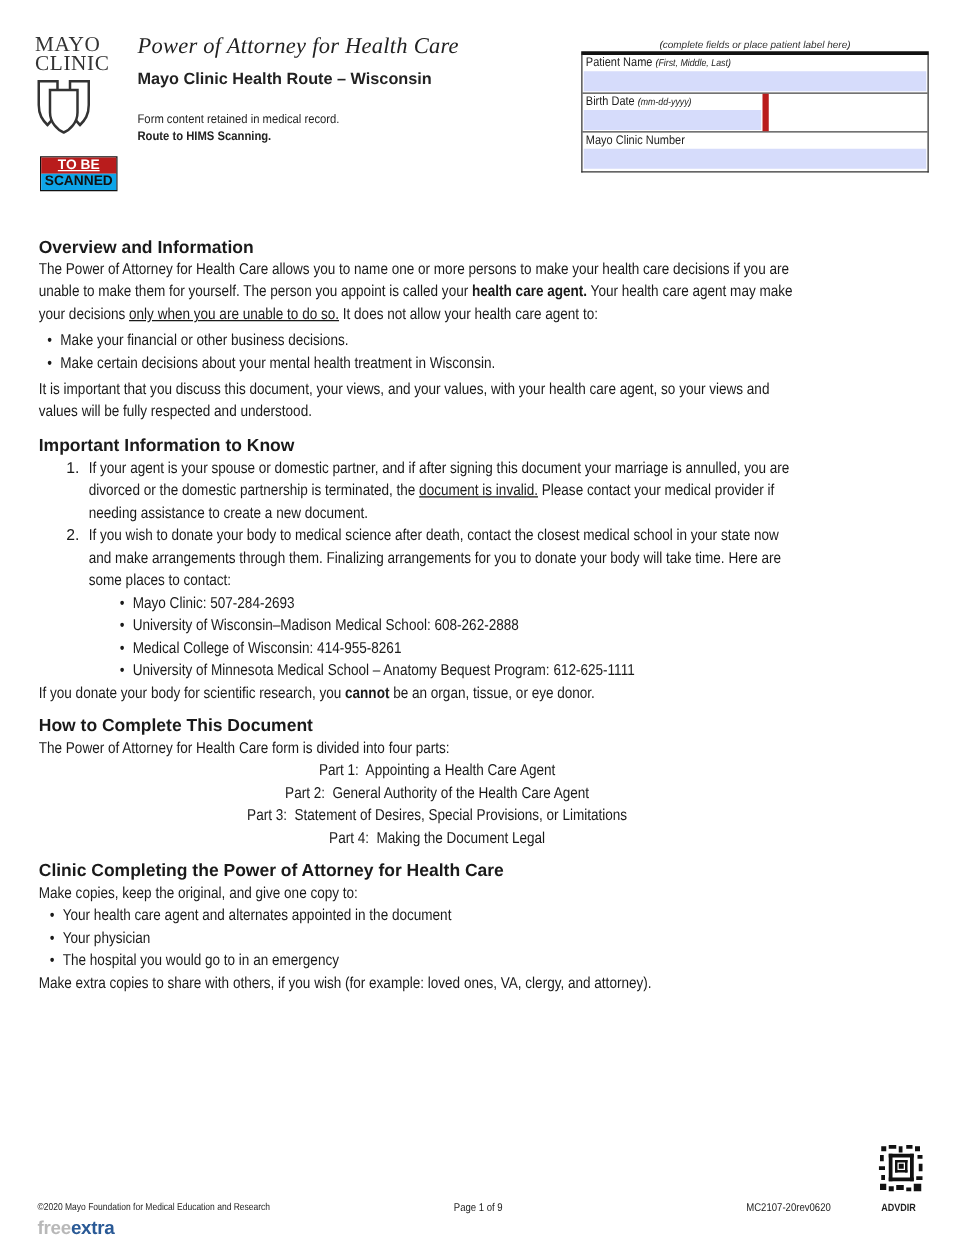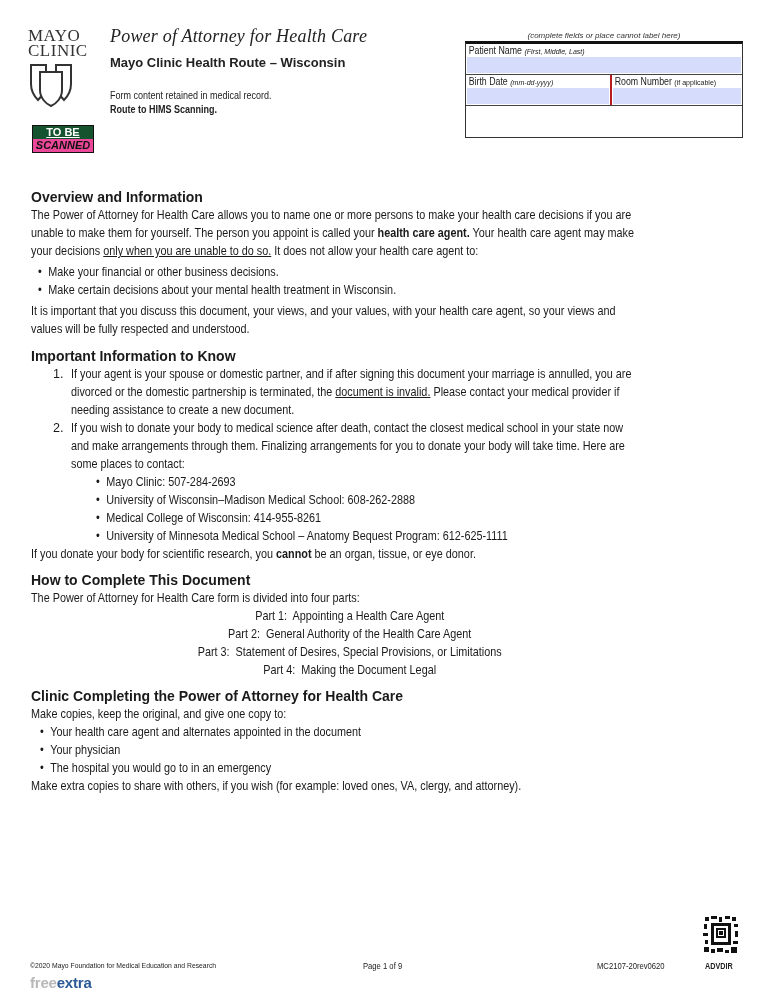--- a/index.html
+++ b/index.html
@@ -9,22 +9,22 @@
 
   
   #logo { left: 28px; top: 28px; width: 70px; text-align: left; }
   .logo-word { font-family: "Liberation Serif", serif; font-size: 17px; line-height: 15px; letter-spacing: 0.5px; color: #333; }
   .logo-shield { margin-top: 4px; }
   #title { left: 110px; top: 26px; font-family: "Liberation Serif", serif; font-style: italic; font-size: 18px; color: #222; letter-spacing: 0.2px; }
   #subtitle { left: 110px; top: 55px; font-weight: bold; font-size: 13px; color: #222; }
   #retained { left: 110px; top: 90px; font-size: 10px; color: #222; transform: scaleX(0.9); transform-origin: left; }
   #route { left: 110px; top: 104px; font-size: 10px; font-weight: bold; color: #222; transform: scaleX(0.9); transform-origin: left; }
   #scanned { left: 32px; top: 125px; width: 60px; border: 1.5px solid #111; text-align: center; font-weight: bold; font-size: 11px; line-height: 13px; }
-  #scanned .top { background: #14532d; color: #fff; text-decoration: underline; }
-  #scanned .bot { background: #ec4899; color: #111; font-style: italic; }
+  #scanned .top { background: #b91c1c; color: #fff; text-decoration: underline; }
+  #scanned .bot { background: #0ea5e9; color: #111; }
 
   
   #label-note { left: 466px; top: 31px; width: 276px; text-align: center; font-size: 8px; font-style: italic; color: #333; }
   #patient-box { left: 465px; top: 41px; width: 276px; height: 93px; border: 1px solid #333; border-top: 3px solid #111; }
   .pb-row { position: absolute; left: 0; right: 0; border-bottom: 1px solid #444; }
   .pb-cell { position: absolute; top: 0; bottom: 0; }
   .pb-label { font-size: 10px; padding: 1px 3px; color: #222; white-space: nowrap; transform: scaleX(0.88); transform-origin: left; }
   .pb-label i { font-size: 8px; }
   .pb-label small { font-size: 8px; }
   .pb-input { position: absolute; left: 1px; right: 1px; bottom: 1px; height: 16px; background: #d6dcfb; border: none; outline: none; padding: 0 3px; font-size: 10px; }
@@ -66,35 +66,37 @@
 <div id="title" class="abs">Power of Attorney for Health Care</div>
 <div id="subtitle" class="abs">Mayo Clinic Health Route – Wisconsin</div>
 <div id="retained" class="abs">Form content retained in medical record.</div>
 <div id="route" class="abs">Route to HIMS Scanning.</div>
 
 <div id="scanned" class="abs">
   <div class="top">TO BE</div>
   <div class="bot">SCANNED</div>
 </div>
 
-<div id="label-note" class="abs">(complete fields or place cannot label here)</div>
+<div id="label-note" class="abs">(complete fields or place patient label here)</div>
 <div id="patient-box" class="abs">
   <div class="pb-row" style="top:0; height:30px;">
     <div class="pb-cell" style="left:0; right:0;">
       <div class="pb-label"><span>Patient Name</span> <i>(First, Middle, Last)</i></div>
       <input class="pb-input" value="" style="">
     </div>
   </div>
   <div class="pb-row" style="top:31px; height:30px;">
-    <div class="pb-cell" style="left:0; width:144px; border-right:2px solid #b91c1c;">
+    <div class="pb-cell" style="left:0; width:144px; border-right:5px solid #b91c1c;">
       <div class="pb-label"><span>Birth Date</span> <i>(mm-dd-yyyy)</i></div>
       <input class="pb-input" value="" style="">
     </div>
-    <div class="pb-cell" style="left:146px; right:0;">
-      <div class="pb-label"><span>Room Number</span> <small>(if applicable)</small></div>
+  </div>
+  <div class="pb-row" style="top:62px; height:30px; border-bottom:none;">
+    <div class="pb-cell" style="left:0; right:0;">
+      <div class="pb-label">Mayo Clinic Number</div>
       <input class="pb-input" value="" style="">
     </div>
   </div>
 </div>
 
 <div id="content" class="abs">
 
   <section>
     <h2>Overview and Information</h2>
     <span class="line">The Power of Attorney for Health Care allows you to name one or more persons to make your health care decisions if you are</span>

